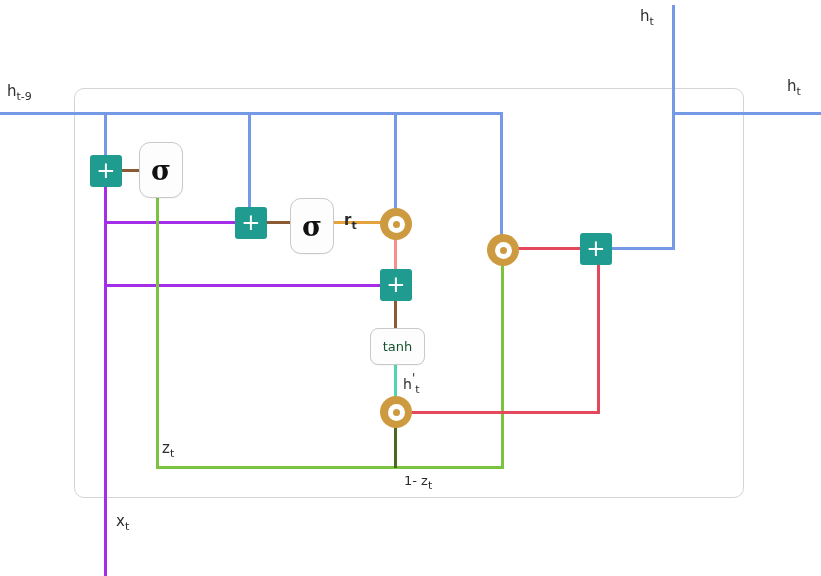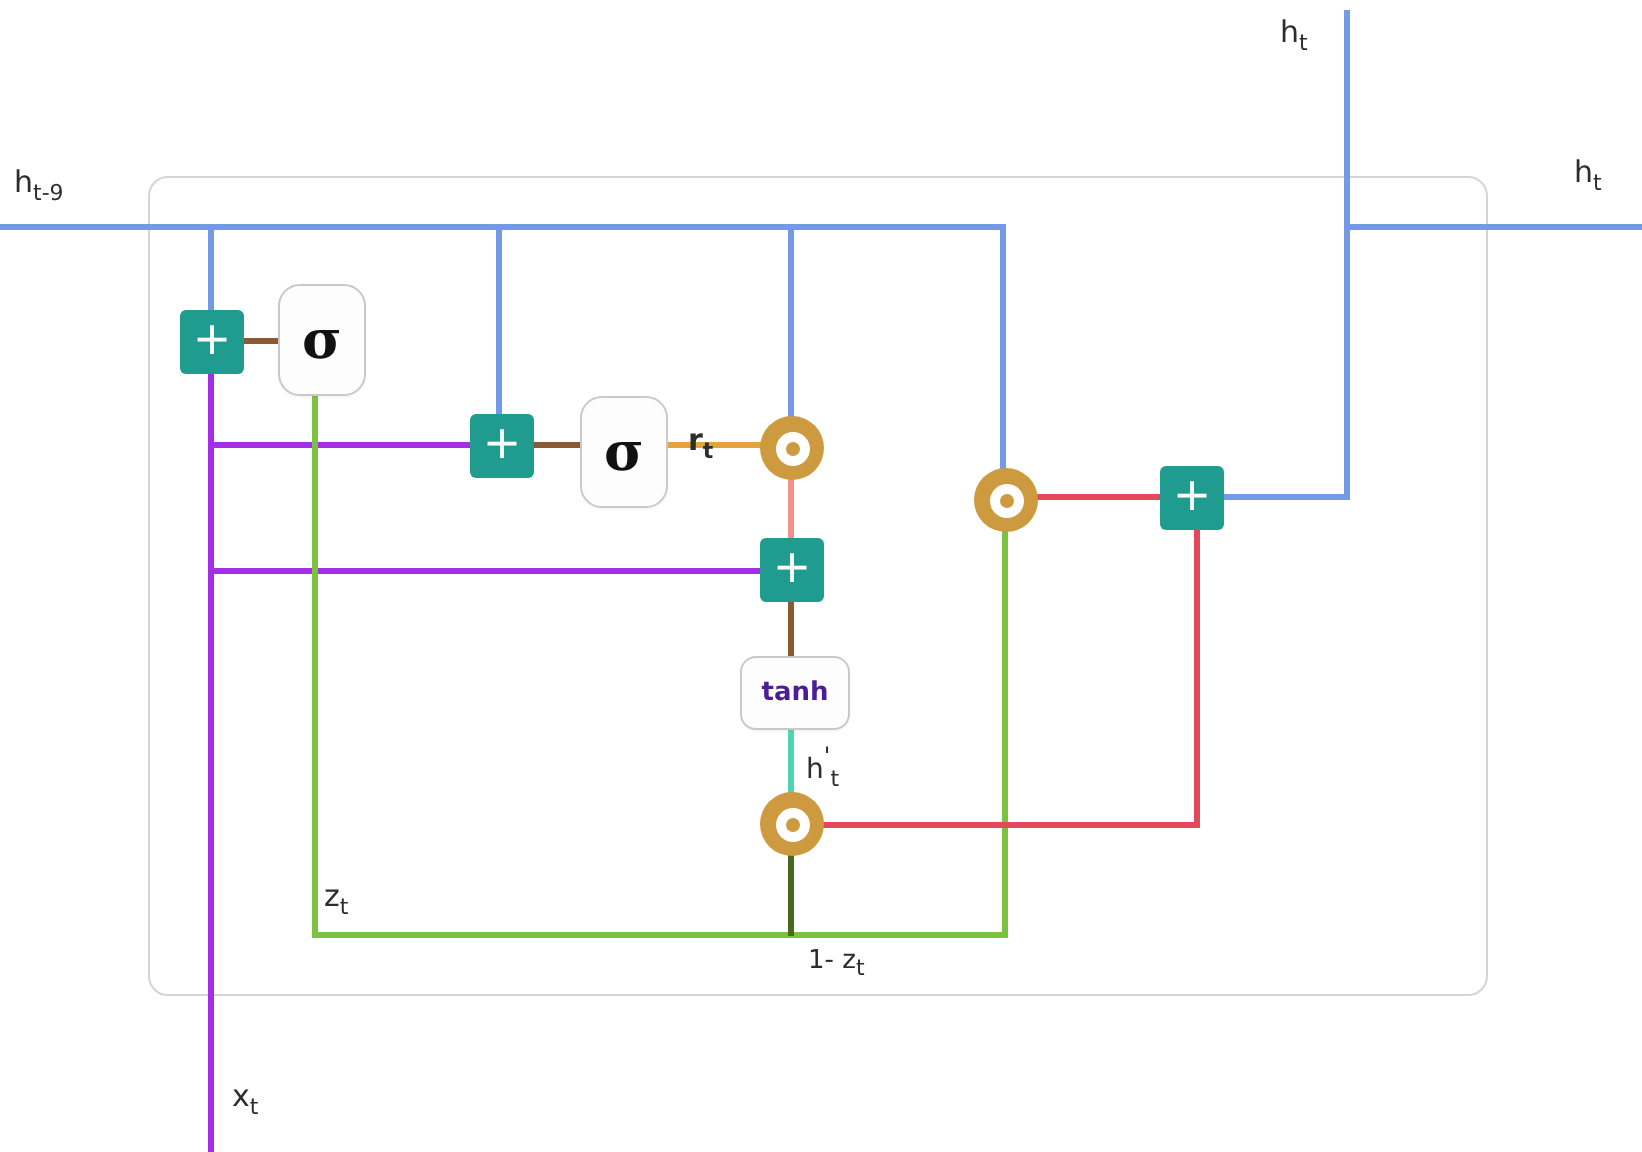--- a/index.html
+++ b/index.html
@@ -57,23 +57,23 @@
     box-shadow: 0 1px 1px rgba(0,0,0,0.04);
   }
   .sigma-glyph {
     font-family: "DejaVu Serif", "Liberation Serif", serif;
     font-weight: 700;
     font-size: 27px;
     color: #111111;
     line-height: 1;
   }
   .tanh-glyph {
-    font-weight: 700;
+    font-weight: 400;
     font-size: 13px;
-    color: #4c1d95;
+    color: #14532d;
   }
   .mult {
     position: absolute;
     width: 32px; height: 32px;
     border-radius: 50%;
     background: #cd9a40;
     display: flex;
     align-items: center;
     justify-content: center;
   }
@@ -179,21 +179,21 @@
 
   <div class="lbl" style="left:7px; top:84px;">
     <span>h</span><sub>t-9</sub>
   </div>
   <div class="lbl" style="left:640px; top:9px;">
     <span>h</span><sub>t</sub>
   </div>
   <div class="lbl" style="left:787px; top:79px;">
     <span>h</span><sub>t</sub>
   </div>
-  <div class="lbl" style="left:116px; top:541px;">
+  <div class="lbl" style="left:116px; top:514px;">
     <span>x</span><sub>t</sub>
   </div>
   <div class="lbl" style="left:162px; top:441px;">
     <span>z</span><sub>t</sub>
   </div>
   <div class="lbl" style="left:344px; top:213px;font-weight:bold;">
     <span>r</span><sub>t</sub>
   </div>
   <div class="lbl" style="left:404px; top:430px; font-size:13px;margin-top:44px;">
     <span>1- </span><span>z</span><sub>t</sub>

